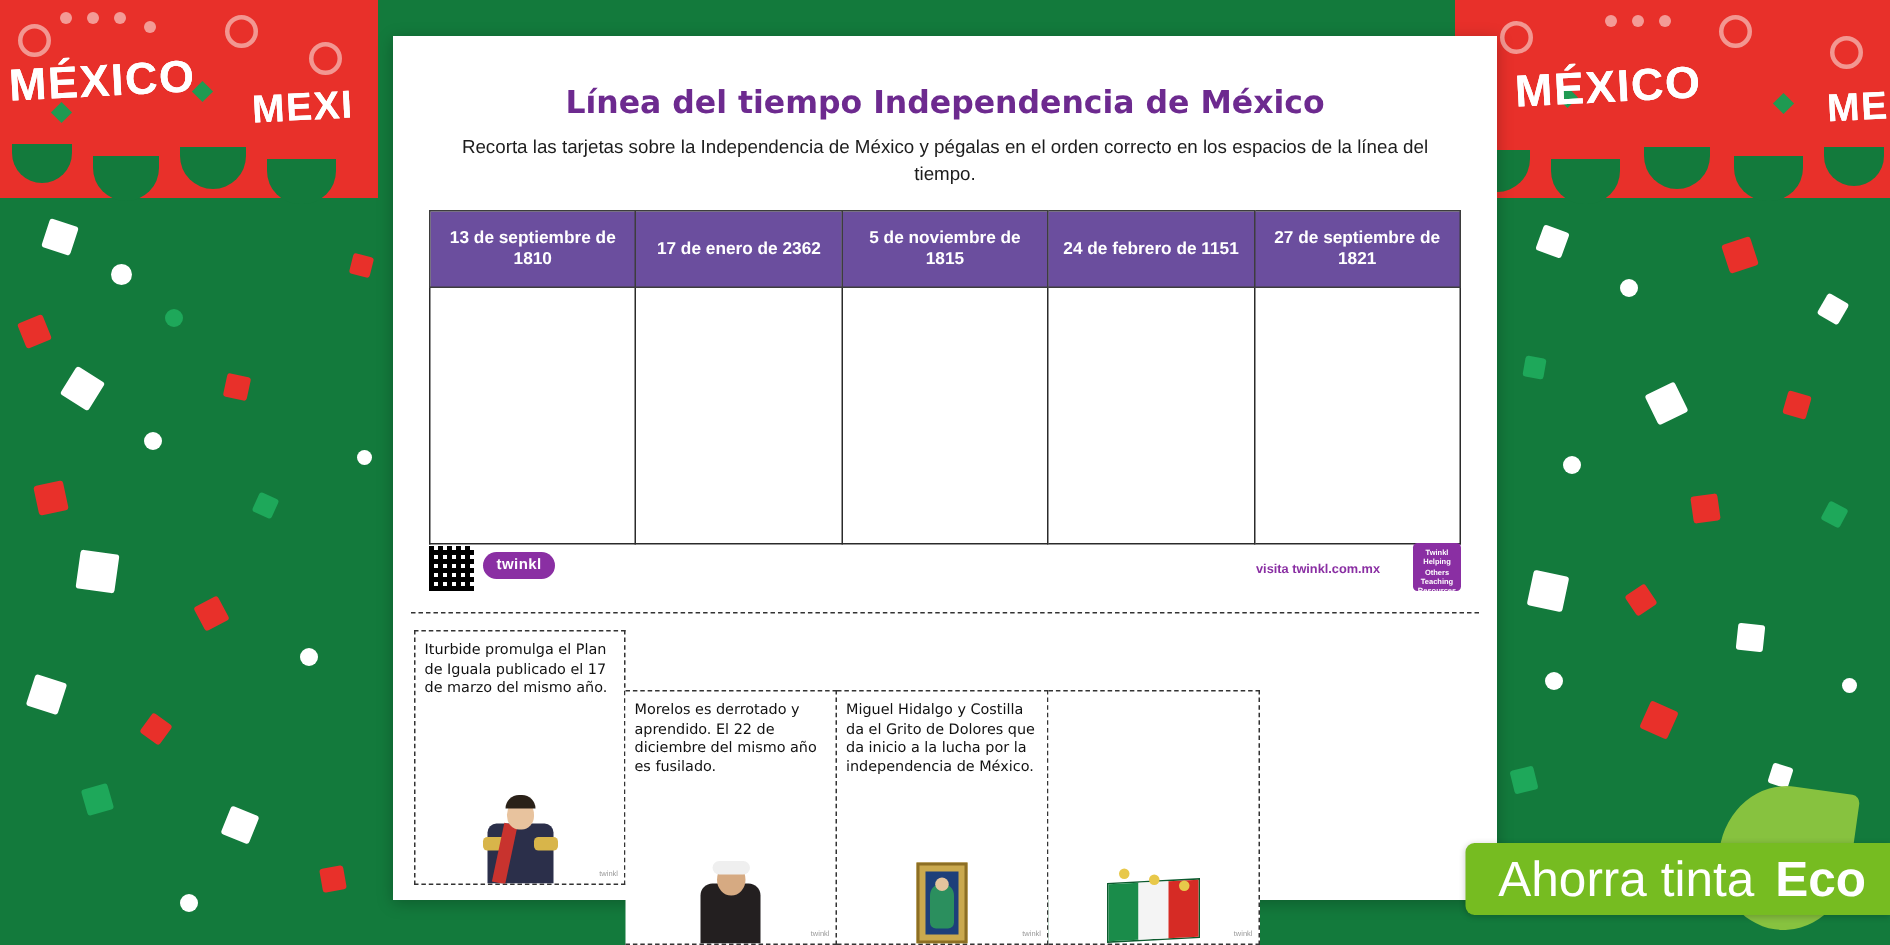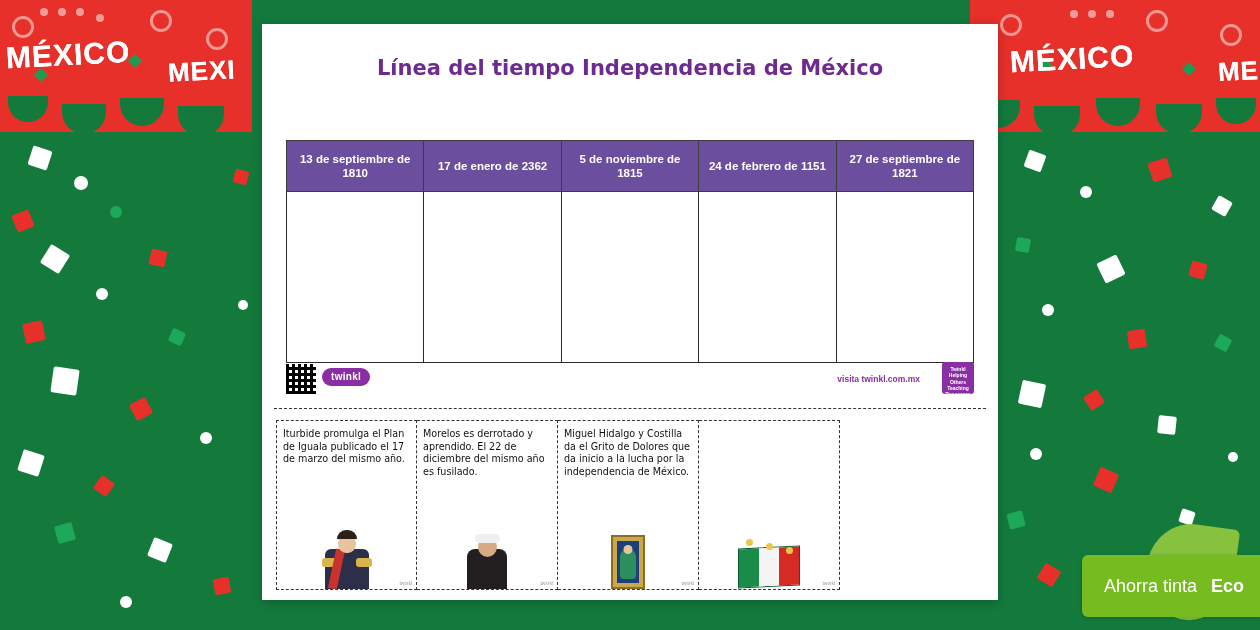--- a/index.html
+++ b/index.html
@@ -206,21 +206,21 @@
   }
   .card {
     width: 141px;
     height: 170px;
     border: 1px dashed #333;
     box-sizing: border-box;
     padding: 7px 6px 0;
     position: relative;
     background: #fff;
   }
-  .card + .card { border-left: none; }
+  .card + .card { border-left: none; margin-top: 40px; }
   .card .txt {
     font-family: "DejaVu Sans", sans-serif;
     font-size: 9.6px;
     line-height: 1.32;
     text-align: left;
     color: #111;
   }
   .card .art {
     position: absolute;
     bottom: 0;
@@ -293,26 +293,26 @@
     height: 96px;
     background: #8dc63f;
     border-radius: 50% 6% 50% 50%;
     transform: rotate(8deg);
     opacity: .95;
   }
   #eco-pill {
     position: relative;
     background: #76bc21;
     color: #ffffff;
-    height: 62px;
+    height: 48px;
     display: flex;
     align-items: center;
     padding: 0 16px 0 22px;
     border-radius: 6px 0 0 6px;
-    font-size: 18px;
+    font-size: 33px;
     gap: 14px;
     box-shadow: 0 1px 4px rgba(0,0,0,.2);
   }
   #eco-pill .eco-word { font-weight: bold; }
 </style>
 </head>
 <body>
 
 <div id="bg">
 
@@ -391,20 +391,21 @@
   <div class="confetti" style="left:1008px; top:512px; width:16px; height:16px; background:#1ea85a; transform:rotate(-14deg);"></div>
   <div class="confetti" style="left:1180px; top:510px; width:14px; height:14px; background:#fff; transform:rotate(18deg);"></div>
   <div class="confetti" style="left:1040px; top:566px; width:18px; height:18px; background:#e8302a; transform:rotate(32deg);"></div>
   <div class="confetti" style="left:1126px; top:592px; width:16px; height:16px; background:#fff; transform:rotate(-20deg);"></div>
   <div class="confetti conf-round" style="left:1228px; top:452px; width:10px; height:10px; background:#fff;"></div>
 </div>
 
 <div id="sheet">
 
   <div id="title">Línea del tiempo Independencia de México</div>
+  <div id="instructions">Recorta las tarjetas sobre la Independencia de México y pégalas en el orden correcto en los espacios de la línea del tiempo.</div>
 
   <table id="timeline">
     <thead>
       <tr>
         <th>13 de septiembre de 1810</th>
         <th>17 de enero de 2362</th>
         <th>5 de noviembre de 1815</th>
         <th>24 de febrero de 1151</th>
         <th>27 de septiembre de 1821</th>
       </tr>

